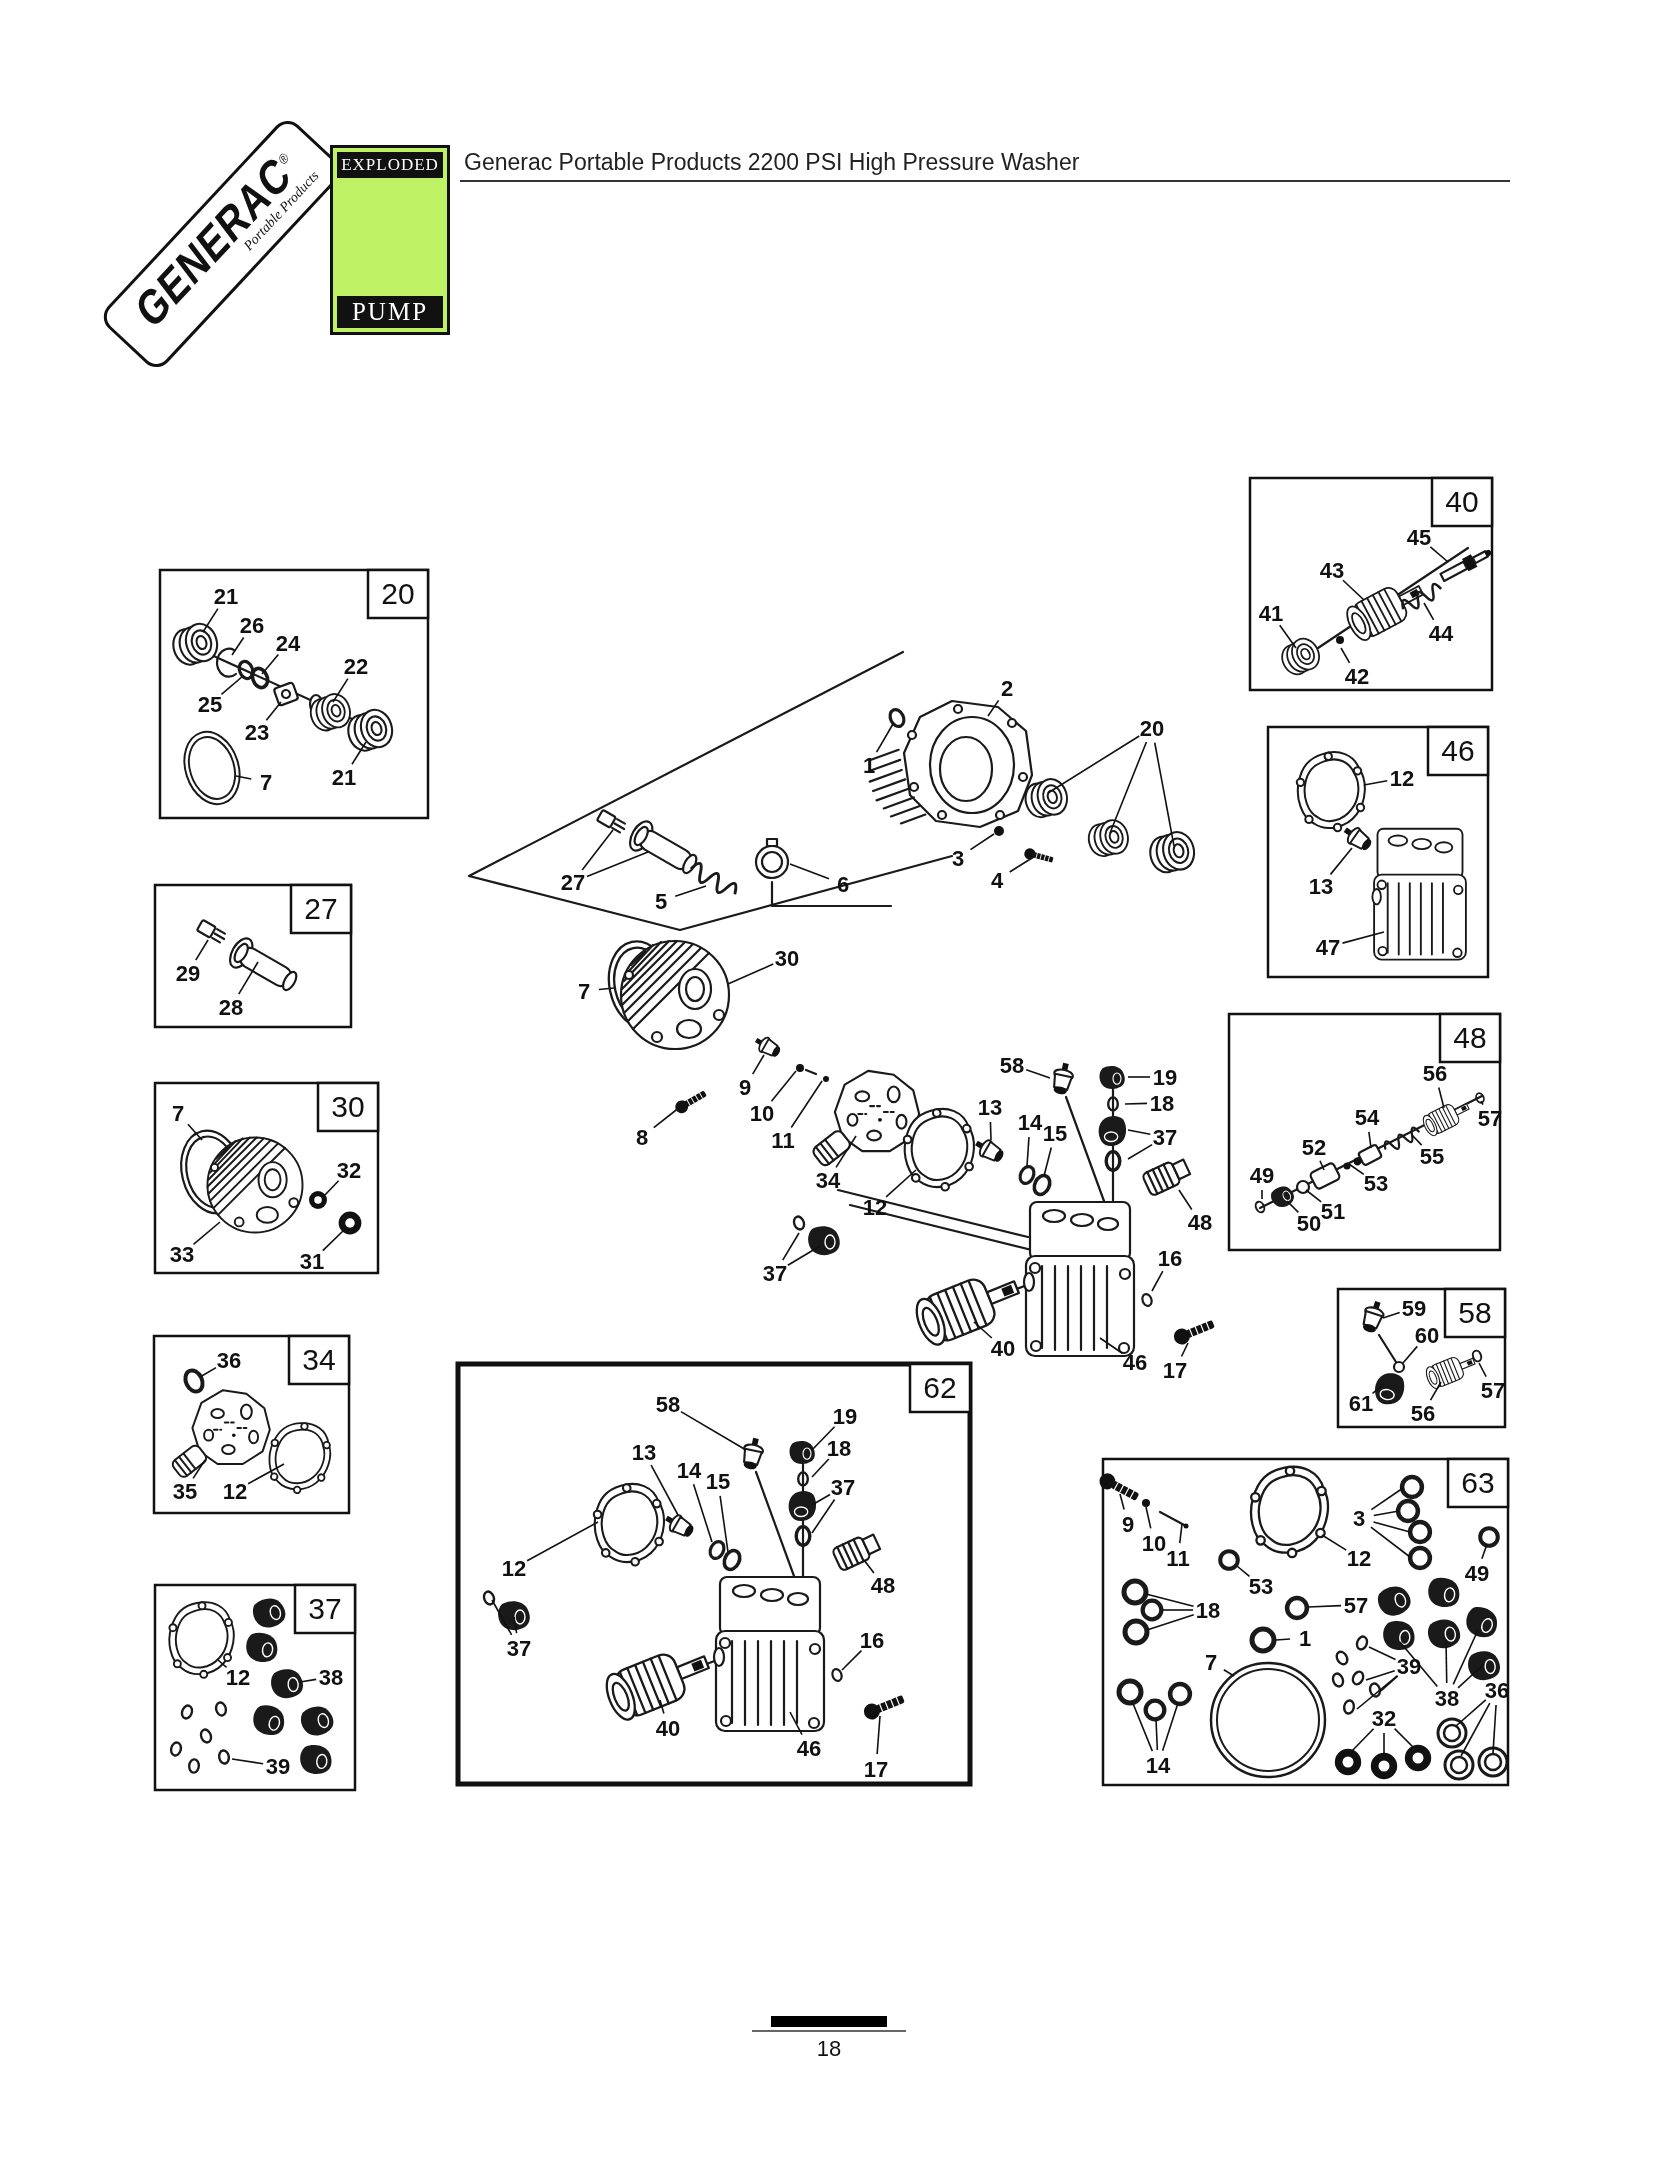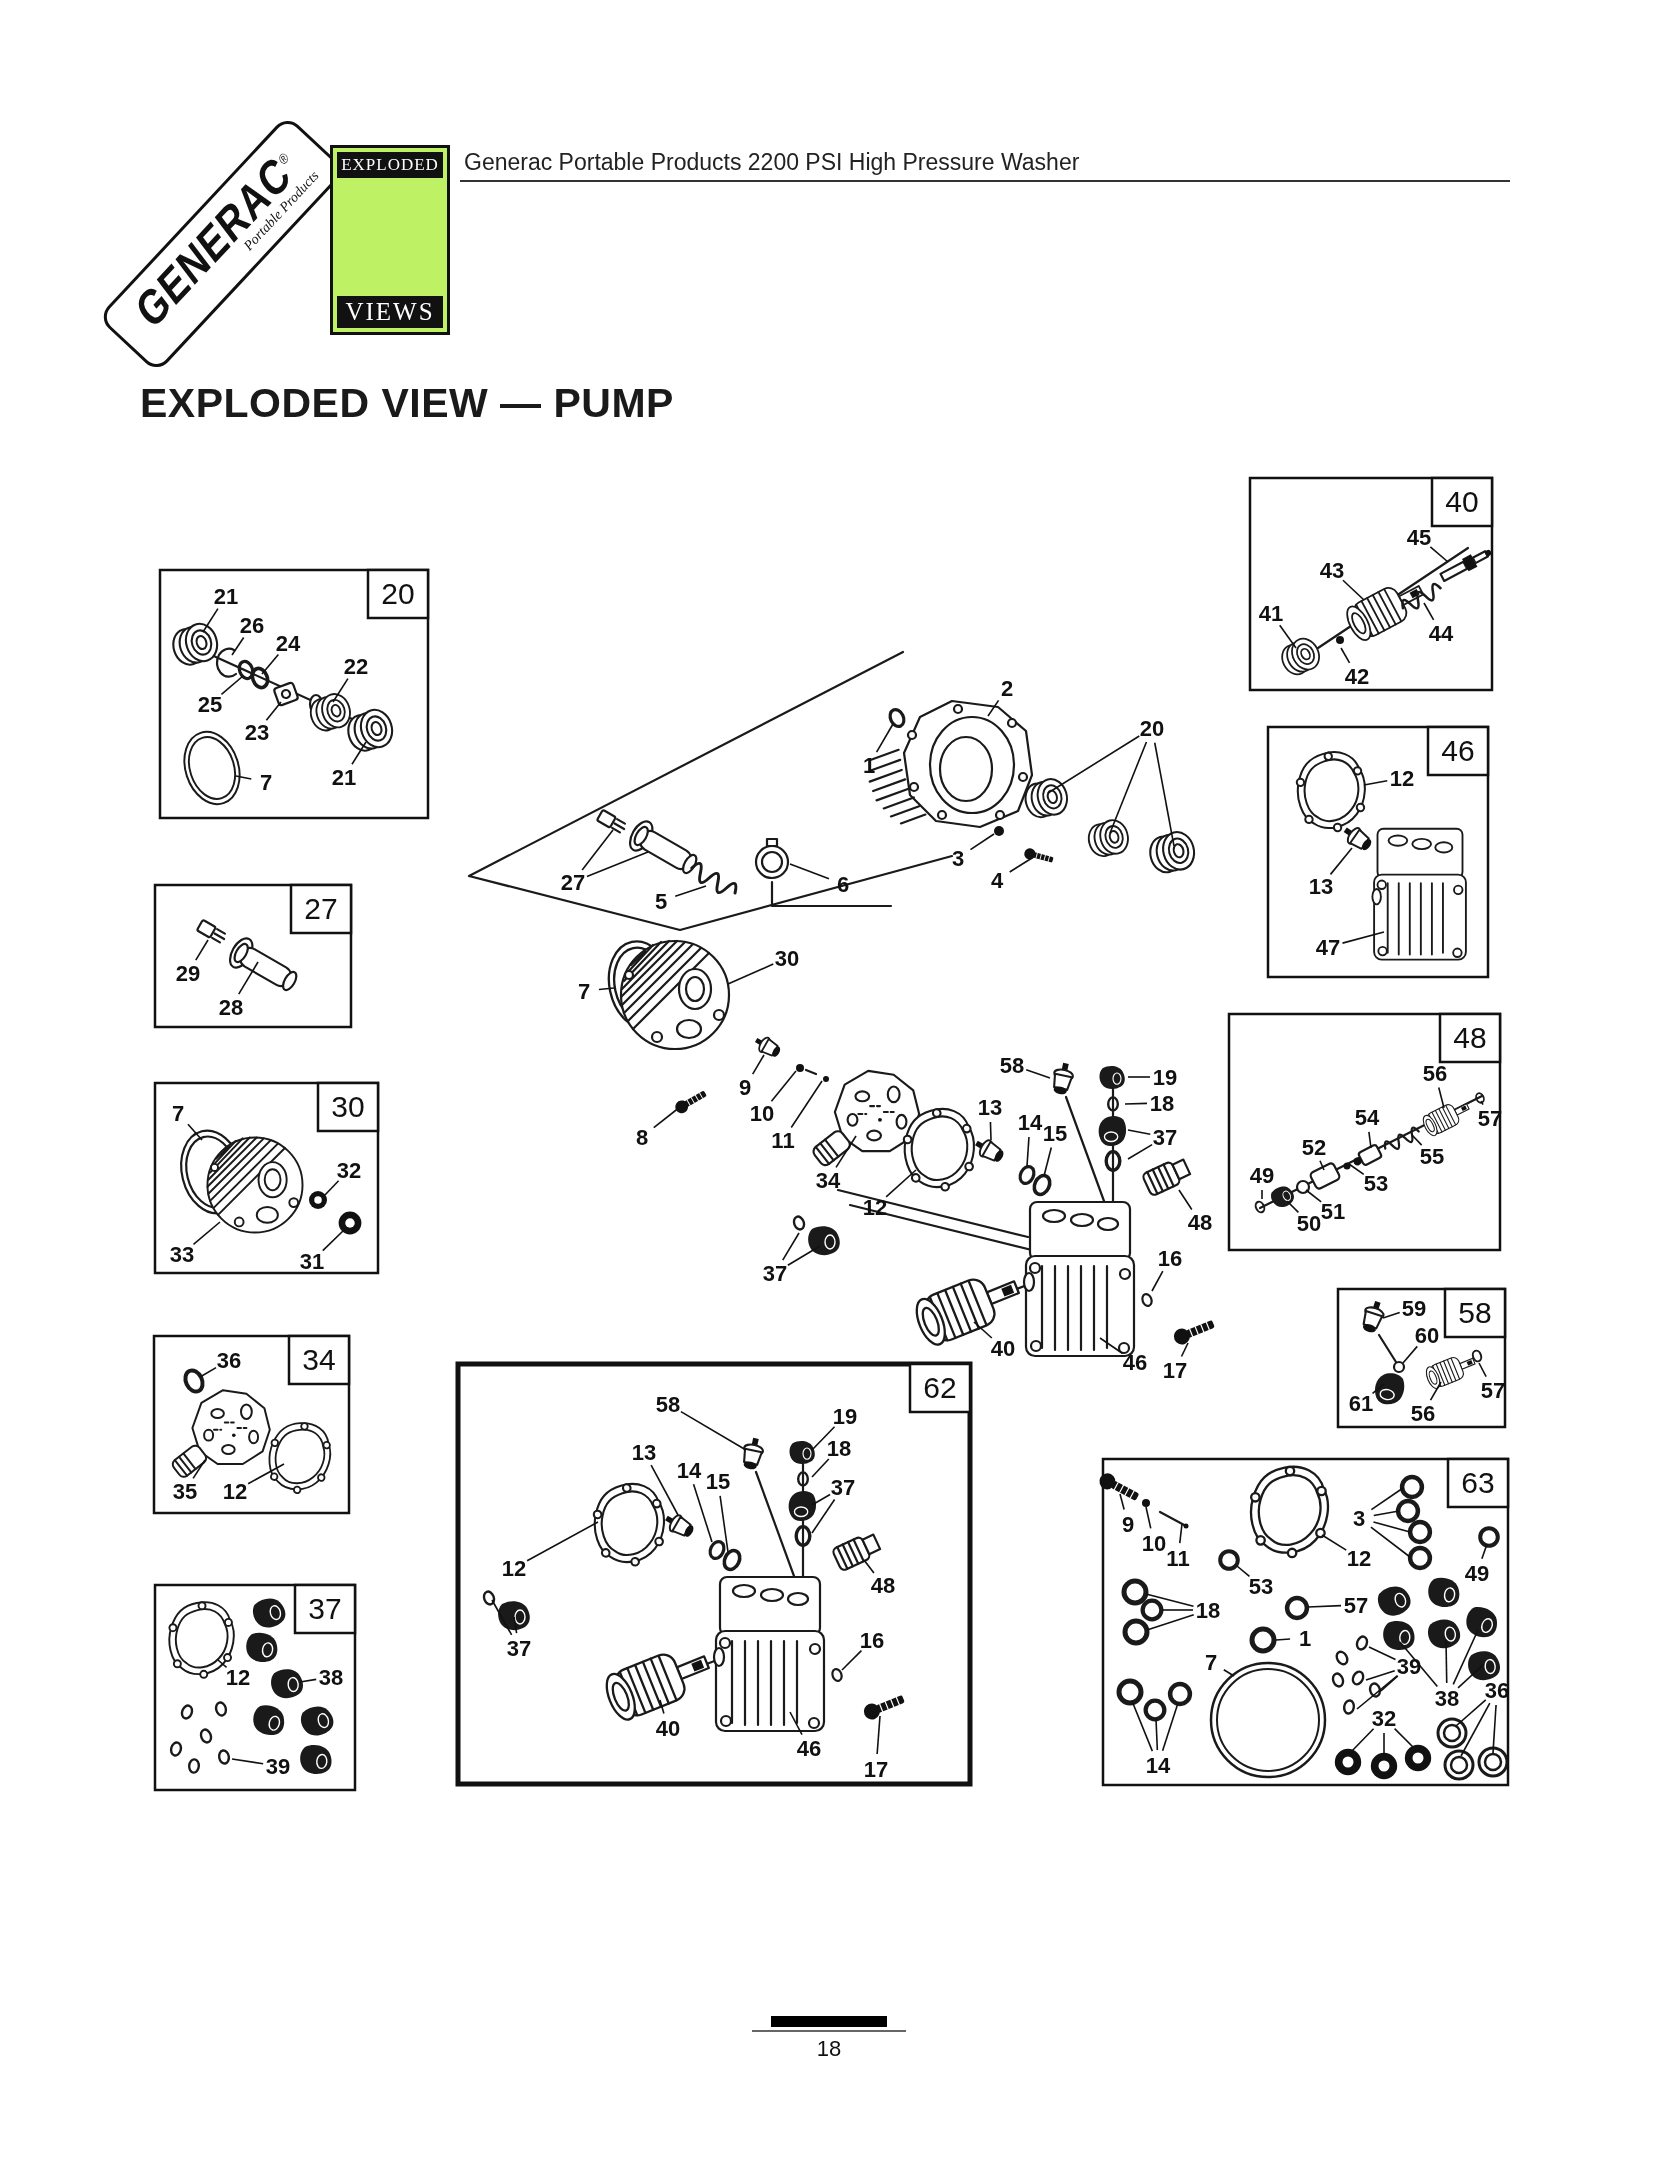--- a/index.html
+++ b/index.html
@@ -49,27 +49,26 @@
   <div class="generac">
     <div class="generac-name">
       <span>GENERAC</span><sup class="generac-reg">®</sup>
     </div>
     <div class="generac-sub">Portable Products</div>
   </div>
 
   <div class="ev-badge">
     <div class="ev-top">EXPLODED</div>
     <div class="ev-mid"></div>
-    <div class="ev-bottom">VIEWS</div>
+    <div class="ev-bottom">PUMP</div>
   </div>
 
   <div class="product">Generac Portable Products 2200 PSI High Pressure Washer</div>
   <div class="header-rule"></div>
 
-  <h1 class="title" style="margin:0;">EXPLODED VIEW — PUMP</h1>
 
   <div class="footer-bar"></div>
   <div class="footer-line"></div>
   <div class="page-num">18</div>
 
   <svg class="diagram" width="1673" height="2165" viewBox="0 0 1673 2165">
     <defs>
       <g id="bo">
           <ellipse rx="30" ry="42"></ellipse>
           <ellipse rx="25" ry="36"></ellipse>

